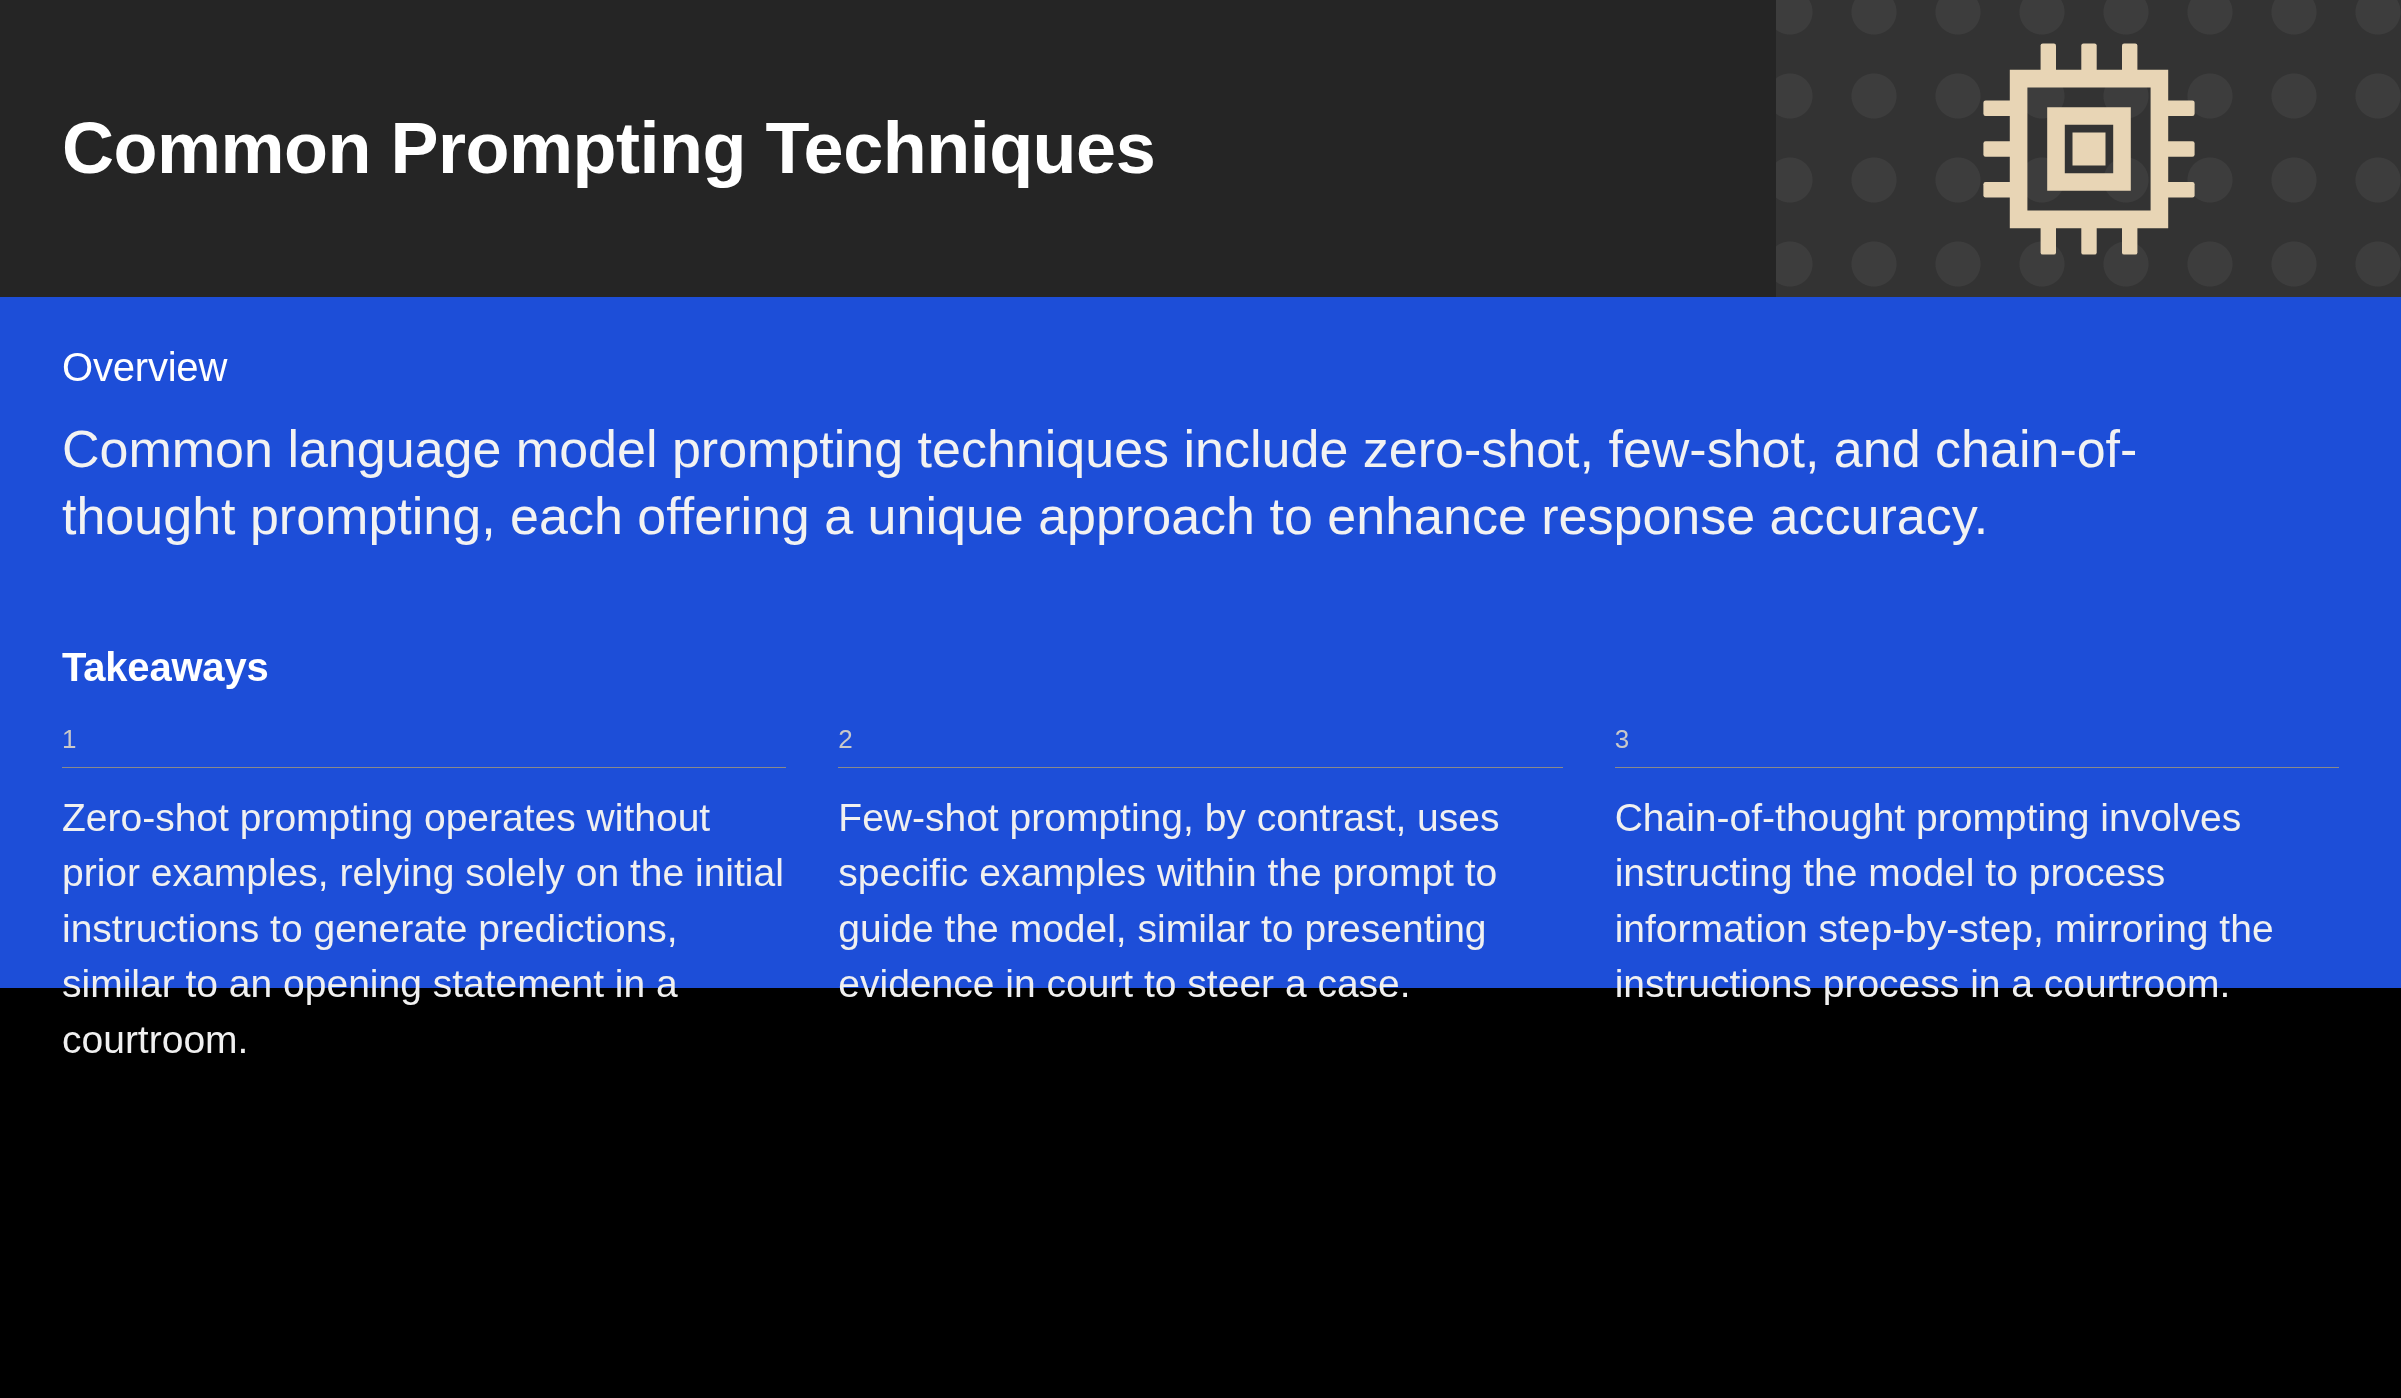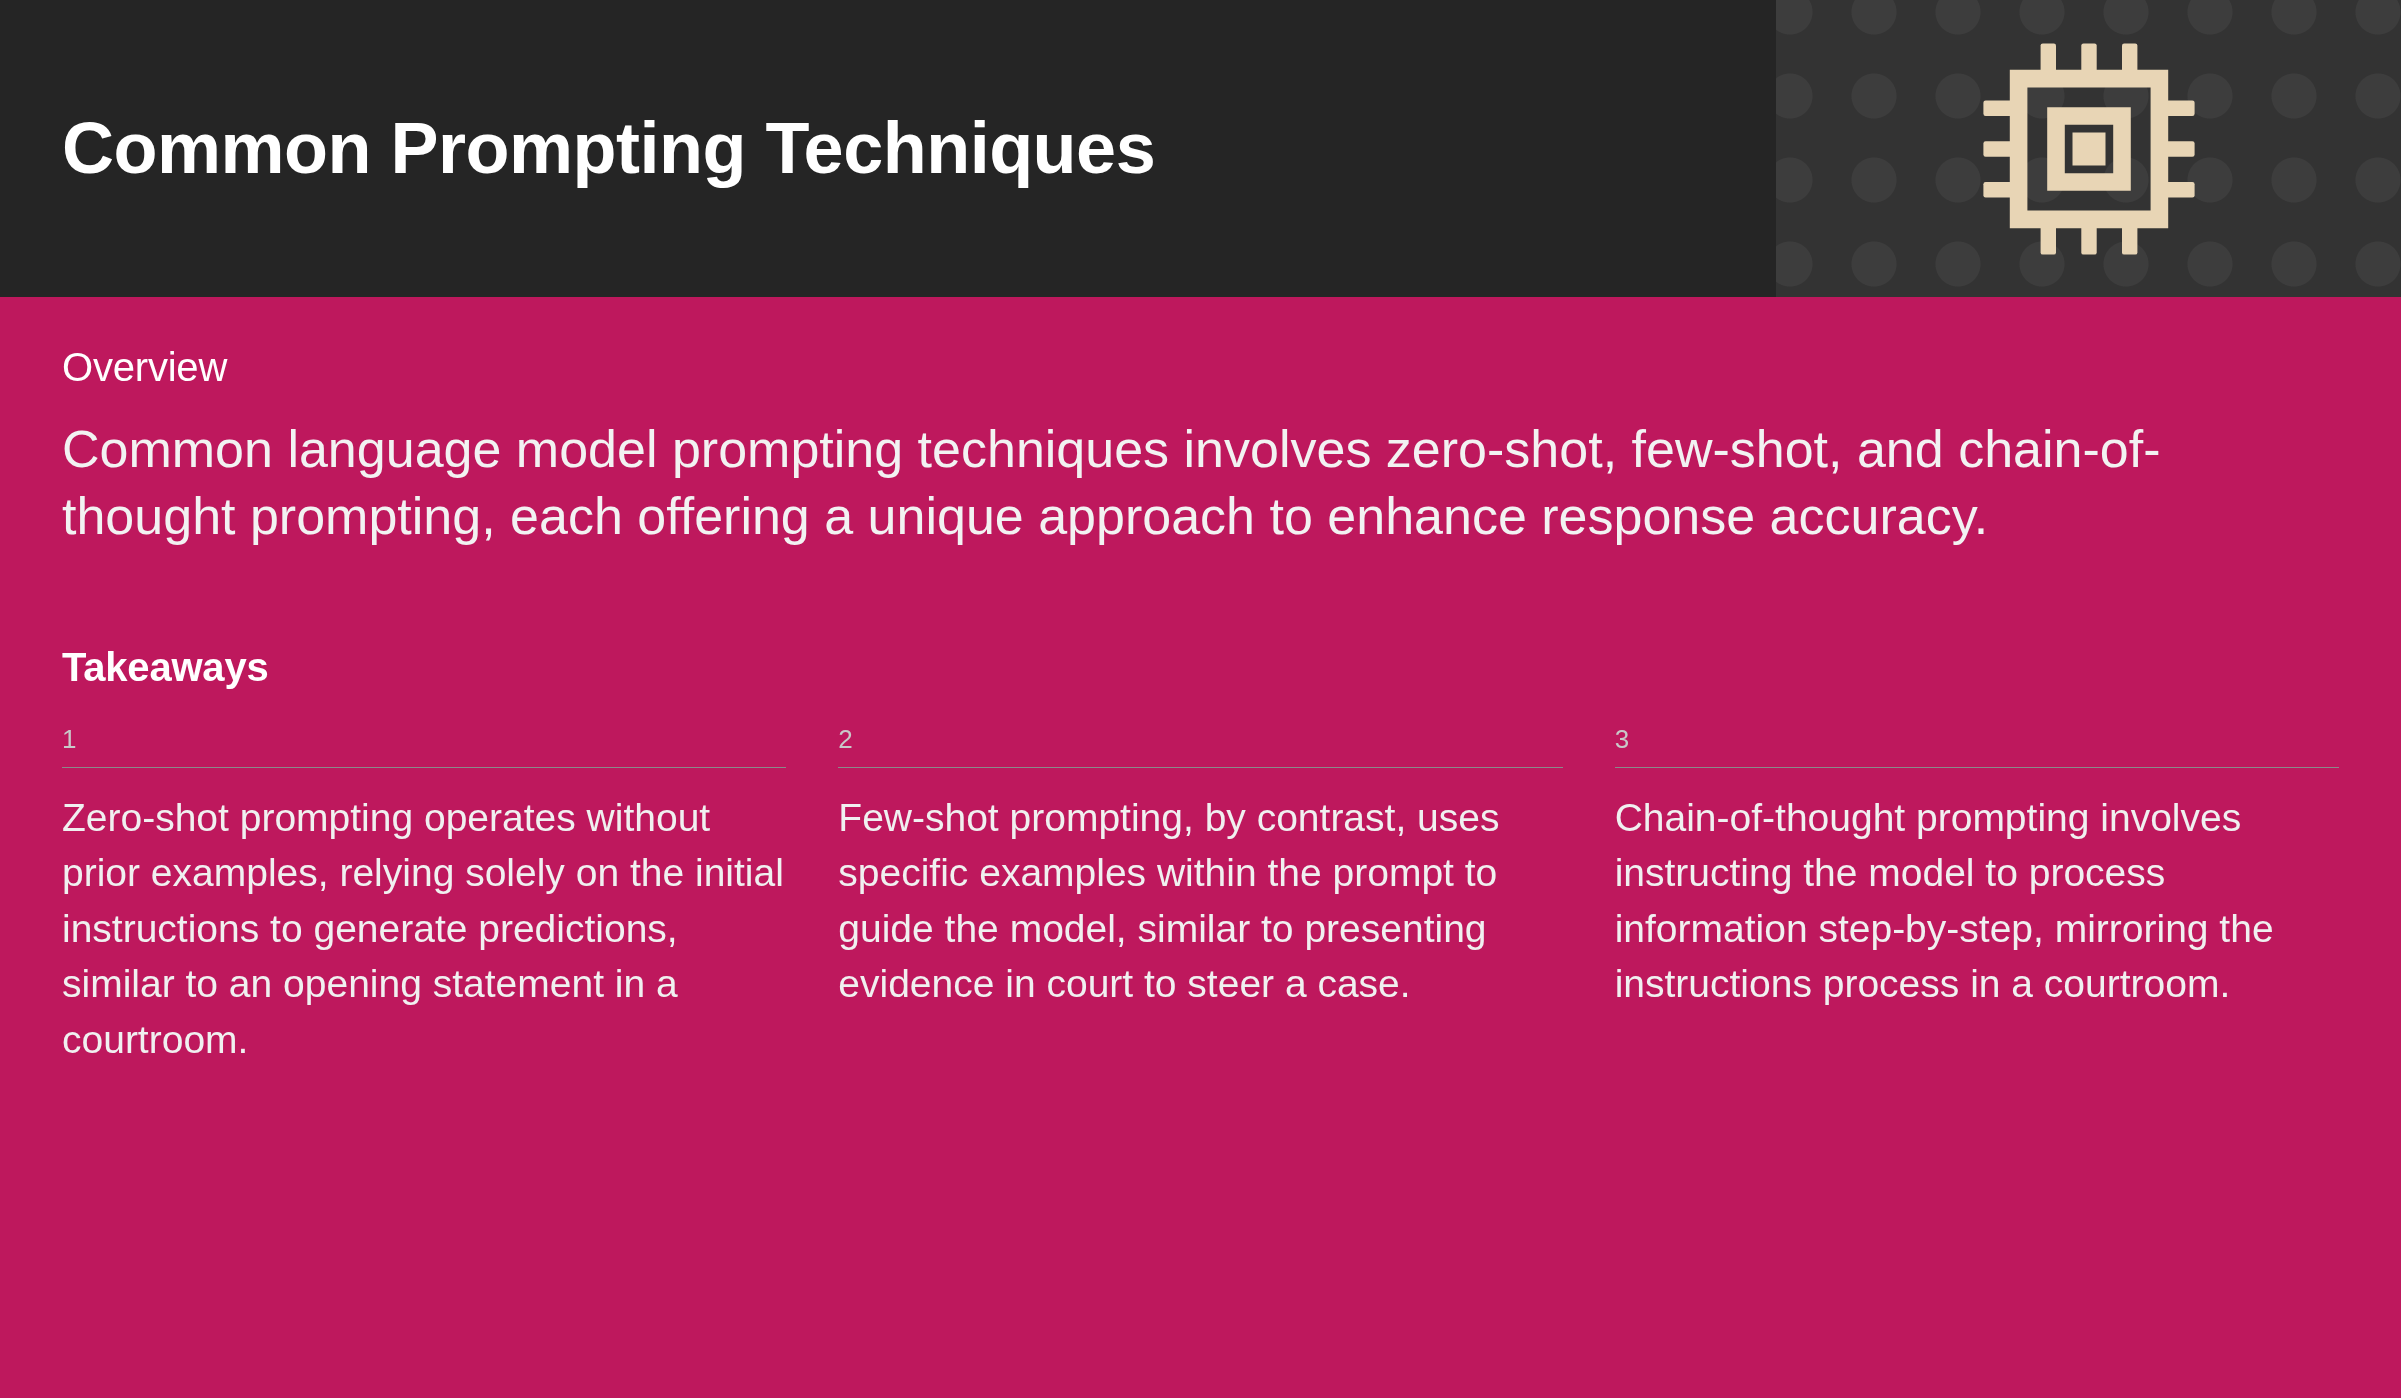--- a/index.html
+++ b/index.html
@@ -8,22 +8,22 @@
     width: 2401px;
     height: 1398px;
     background: #000000;
     font-family: "Liberation Sans", sans-serif;
     overflow: hidden;
   }
 
   .slide {
     position: relative;
     width: 2401px;
-    height: 1398px;
-    background: #be185d;
+    height: 988px;
+    background: #1d4ed8;
   }
 
   
   .header {
     position: relative;
     width: 2401px;
     height: 297px;
     background: #252525;
     display: flex;
     align-items: center;
@@ -162,21 +162,21 @@
             <rect x="42.5" y="42.5" width="15" height="15"></rect>
           </g>
         </svg>
       </div>
     </div>
   </div>
 
   <div class="body">
 
     <div class="section-label">Overview</div>
-    <p class="overview-text">Common language model prompting techniques involves zero-shot, few-shot, and chain-of-thought prompting, each offering a unique approach to enhance response accuracy.</p>
+    <p class="overview-text">Common language model prompting techniques include zero-shot, few-shot, and chain-of-thought prompting, each offering a unique approach to enhance response accuracy.</p>
 
     <div class="takeaways-label">Takeaways</div>
 
     <div class="cards">
 
       <div class="card">
         <div class="card-num">1</div>
         <div class="card-rule"></div>
         <div class="card-text">Zero-shot prompting operates without prior examples, relying solely on the initial instructions to generate predictions, similar to an opening statement in a courtroom.</div>
       </div>

